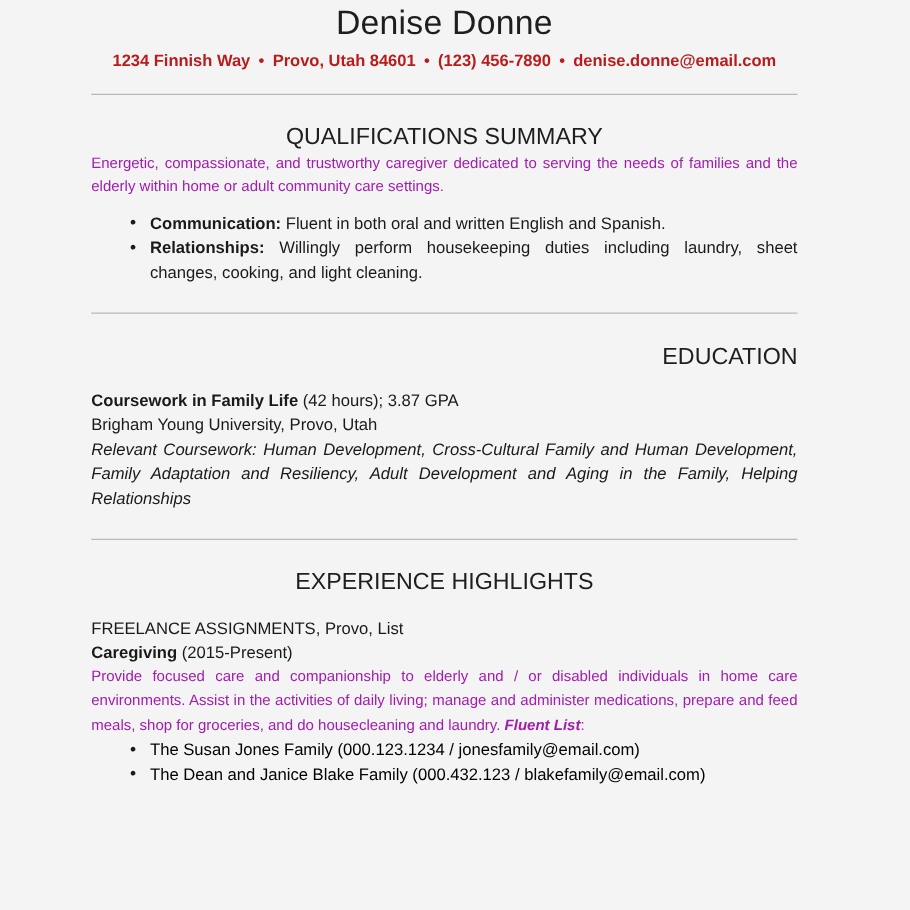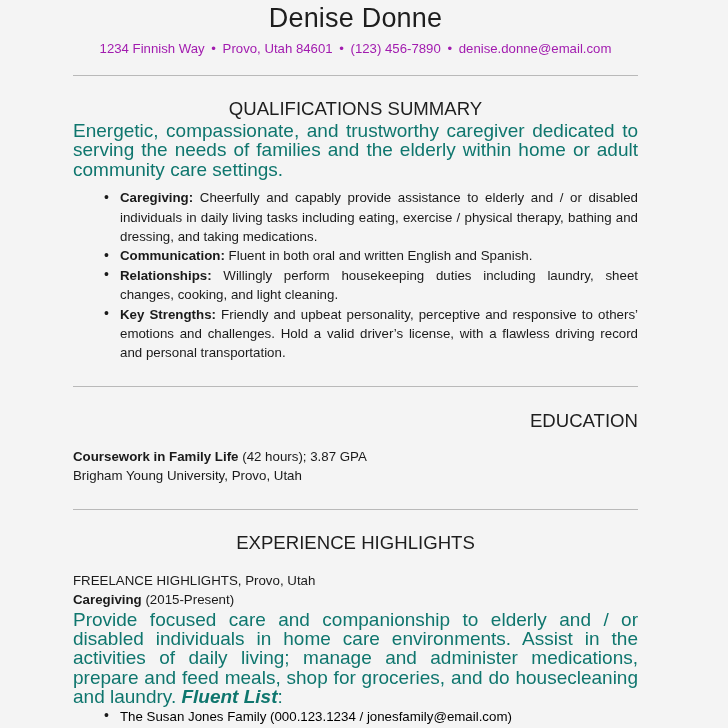--- a/index.html
+++ b/index.html
@@ -27,22 +27,22 @@
     font-size: 27px;
     font-weight: 300;
     letter-spacing: 0.2px;
     color: #1e1e1e;
     margin: 1px 0 0 0;
     line-height: 34px;
   }
   .contact {
     text-align: center;
     font-size: 13.2px;
-    font-weight: 400;
-    color: #a21caf;
+    font-weight: 700;
+    color: #b91c1c;
     margin: 5px 0 0 0;
     line-height: 18px;
   }
   .contact .sep {
     padding: 0 3px;
   }
   
   .divider {
     height: 0;
     border-top: 1px solid #b9b9b9;
@@ -58,25 +58,25 @@
     font-weight: 300;
     color: #1e1e1e;
     line-height: 24px;
     margin: 0;
   }
   .sh1 { margin-top: 21px; }
   .sh2 { margin-top: 22px; text-align: right; }
   .sh3 { margin-top: 21px; }
   
   p.body-text {
-    font-size: 19px;
-    line-height: 19.4px;
-    margin: 0;
-    text-align: justify;
-    color: #0f766e;
+    font-size: 12px;
+    line-height: 19.4px;
+    margin: 0;
+    text-align: justify;
+    color: #a21caf;
   }
   .summary-para {
     margin-top: 9px;
   }
   ul.bullets {
     list-style: none;
     margin: 9px 0 0 0;
     padding: 0;
   }
   ul.bullets > li {
@@ -165,50 +165,45 @@
   </div>
 
   <div class="divider d1"></div>
 
   <h2 class="section-heading sh1">QUALIFICATIONS SUMMARY</h2>
 
   <p class="body-text summary-para">Energetic, compassionate, and trustworthy caregiver dedicated to serving the needs of families and the elderly within home or adult community care settings.</p>
 
   <ul class="bullets tight">
     <li>
-      <b>Caregiving</b><b>:</b><span> Cheerfully and capably provide assistance to elderly and / or disabled individuals in daily living tasks including eating, exercise / physical therapy, bathing and dressing, and taking medications.</span>
-    </li>
-    <li>
       <b>Communication</b><b>:</b><span> Fluent in both oral and written English and Spanish.</span>
     </li>
     <li>
       <b>Relationships</b><b>:</b><span> Willingly perform housekeeping duties including laundry, sheet changes, cooking, and light cleaning.</span>
     </li>
-    <li>
-      <b>Key Strengths</b><b>:</b><span> Friendly and upbeat personality, perceptive and responsive to others’ emotions and challenges. Hold a valid driver’s license, with a flawless driving record and personal transportation.</span>
-    </li>
   </ul>
 
   <div class="divider d2"></div>
 
   <h2 class="section-heading sh2">EDUCATION</h2>
 
   <div class="edu-block">
     <div class="edu-line">
       <b>Coursework in Family Life</b><span> (42 hours); 3.87 GPA</span>
     </div>
     <div class="edu-line">Brigham Young University, Provo, Utah</div>
+    <p class="edu-coursework">Relevant Coursework: Human Development, Cross-Cultural Family and Human Development, Family Adaptation and Resiliency, Adult Development and Aging in the Family, Helping Relationships</p>
   </div>
 
   <div class="divider d3"></div>
 
   <h2 class="section-heading sh3">EXPERIENCE HIGHLIGHTS</h2>
 
   <div class="exp-block">
-    <div class="exp-line">FREELANCE HIGHLIGHTS, Provo, Utah</div>
+    <div class="exp-line">FREELANCE ASSIGNMENTS, Provo, List</div>
     <div class="exp-line">
       <b>Caregiving</b><span> (2015-Present)</span>
     </div>
     <p class="body-text exp-para"><span>Provide focused care and companionship to elderly and / or disabled individuals in home care environments. Assist in the activities of daily living; manage and administer medications, prepare and feed meals, shop for groceries, and do housecleaning and laundry. </span><span class="bolditalic">Fluent List</span><span>:</span></p>
 
     <ul class="client-list">
       <li>The Susan Jones Family (000.123.1234 / jonesfamily@email.com)</li>
       <li>The Dean and Janice Blake Family (000.432.123 / blakefamily@email.com)</li>
 
     </ul>

